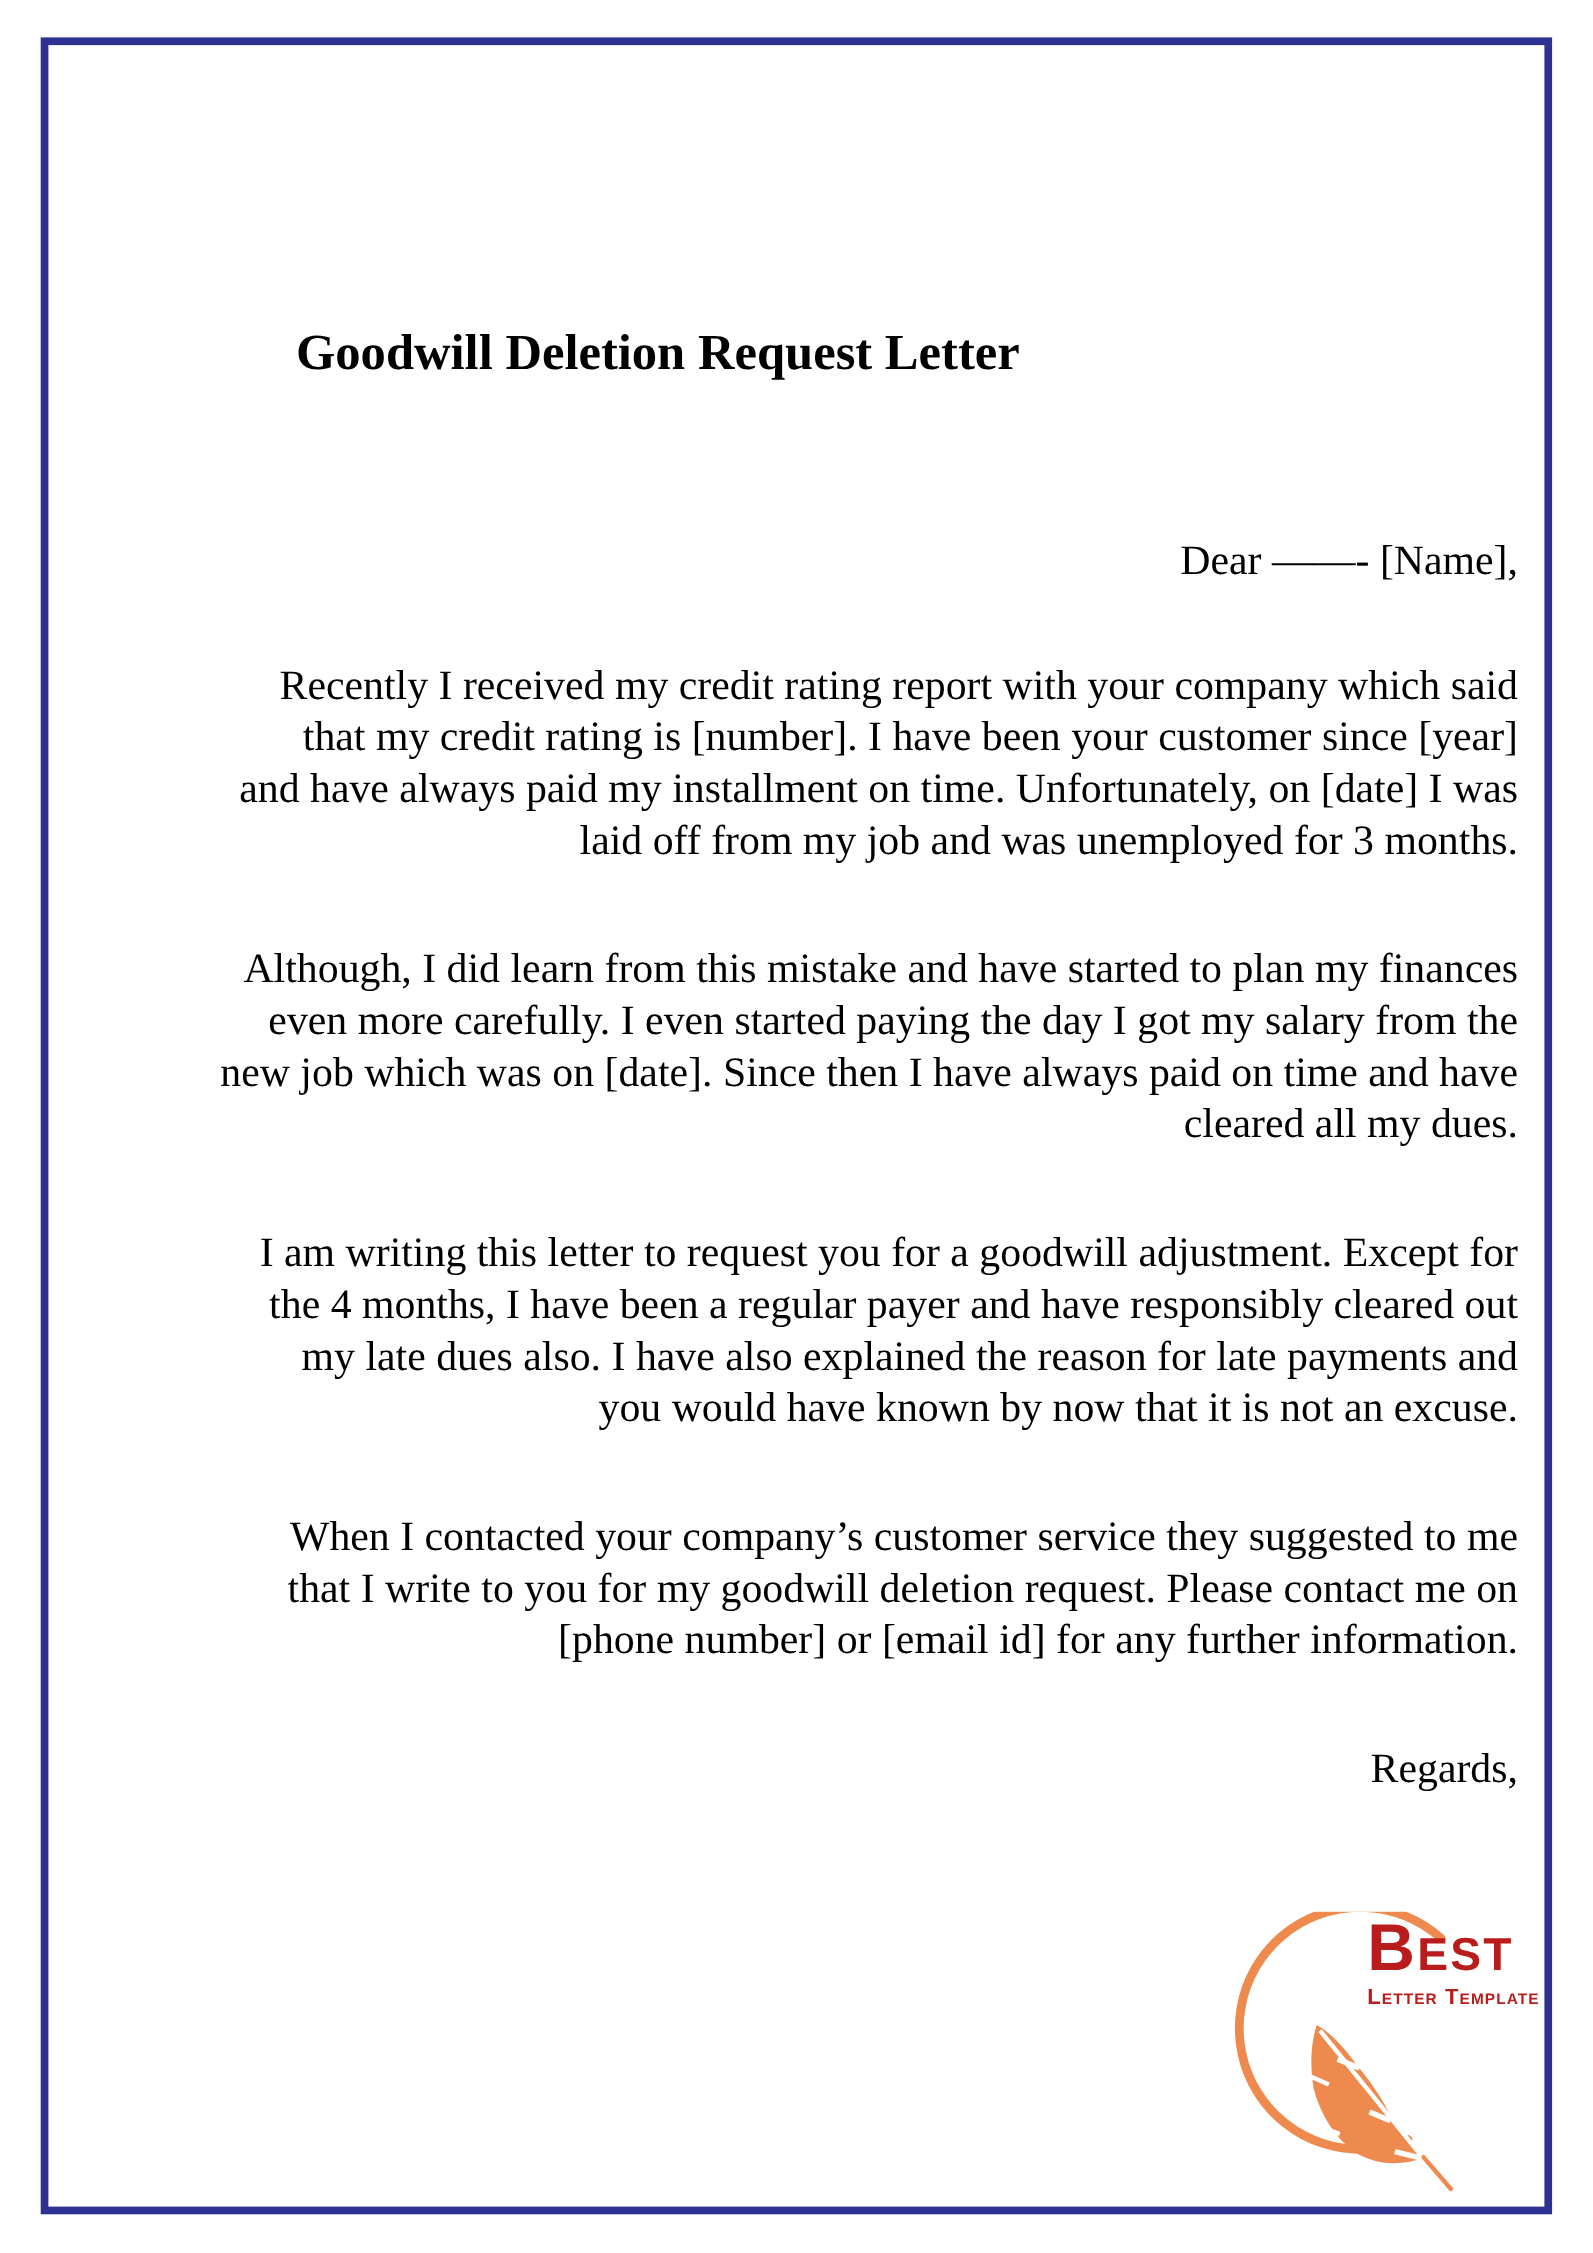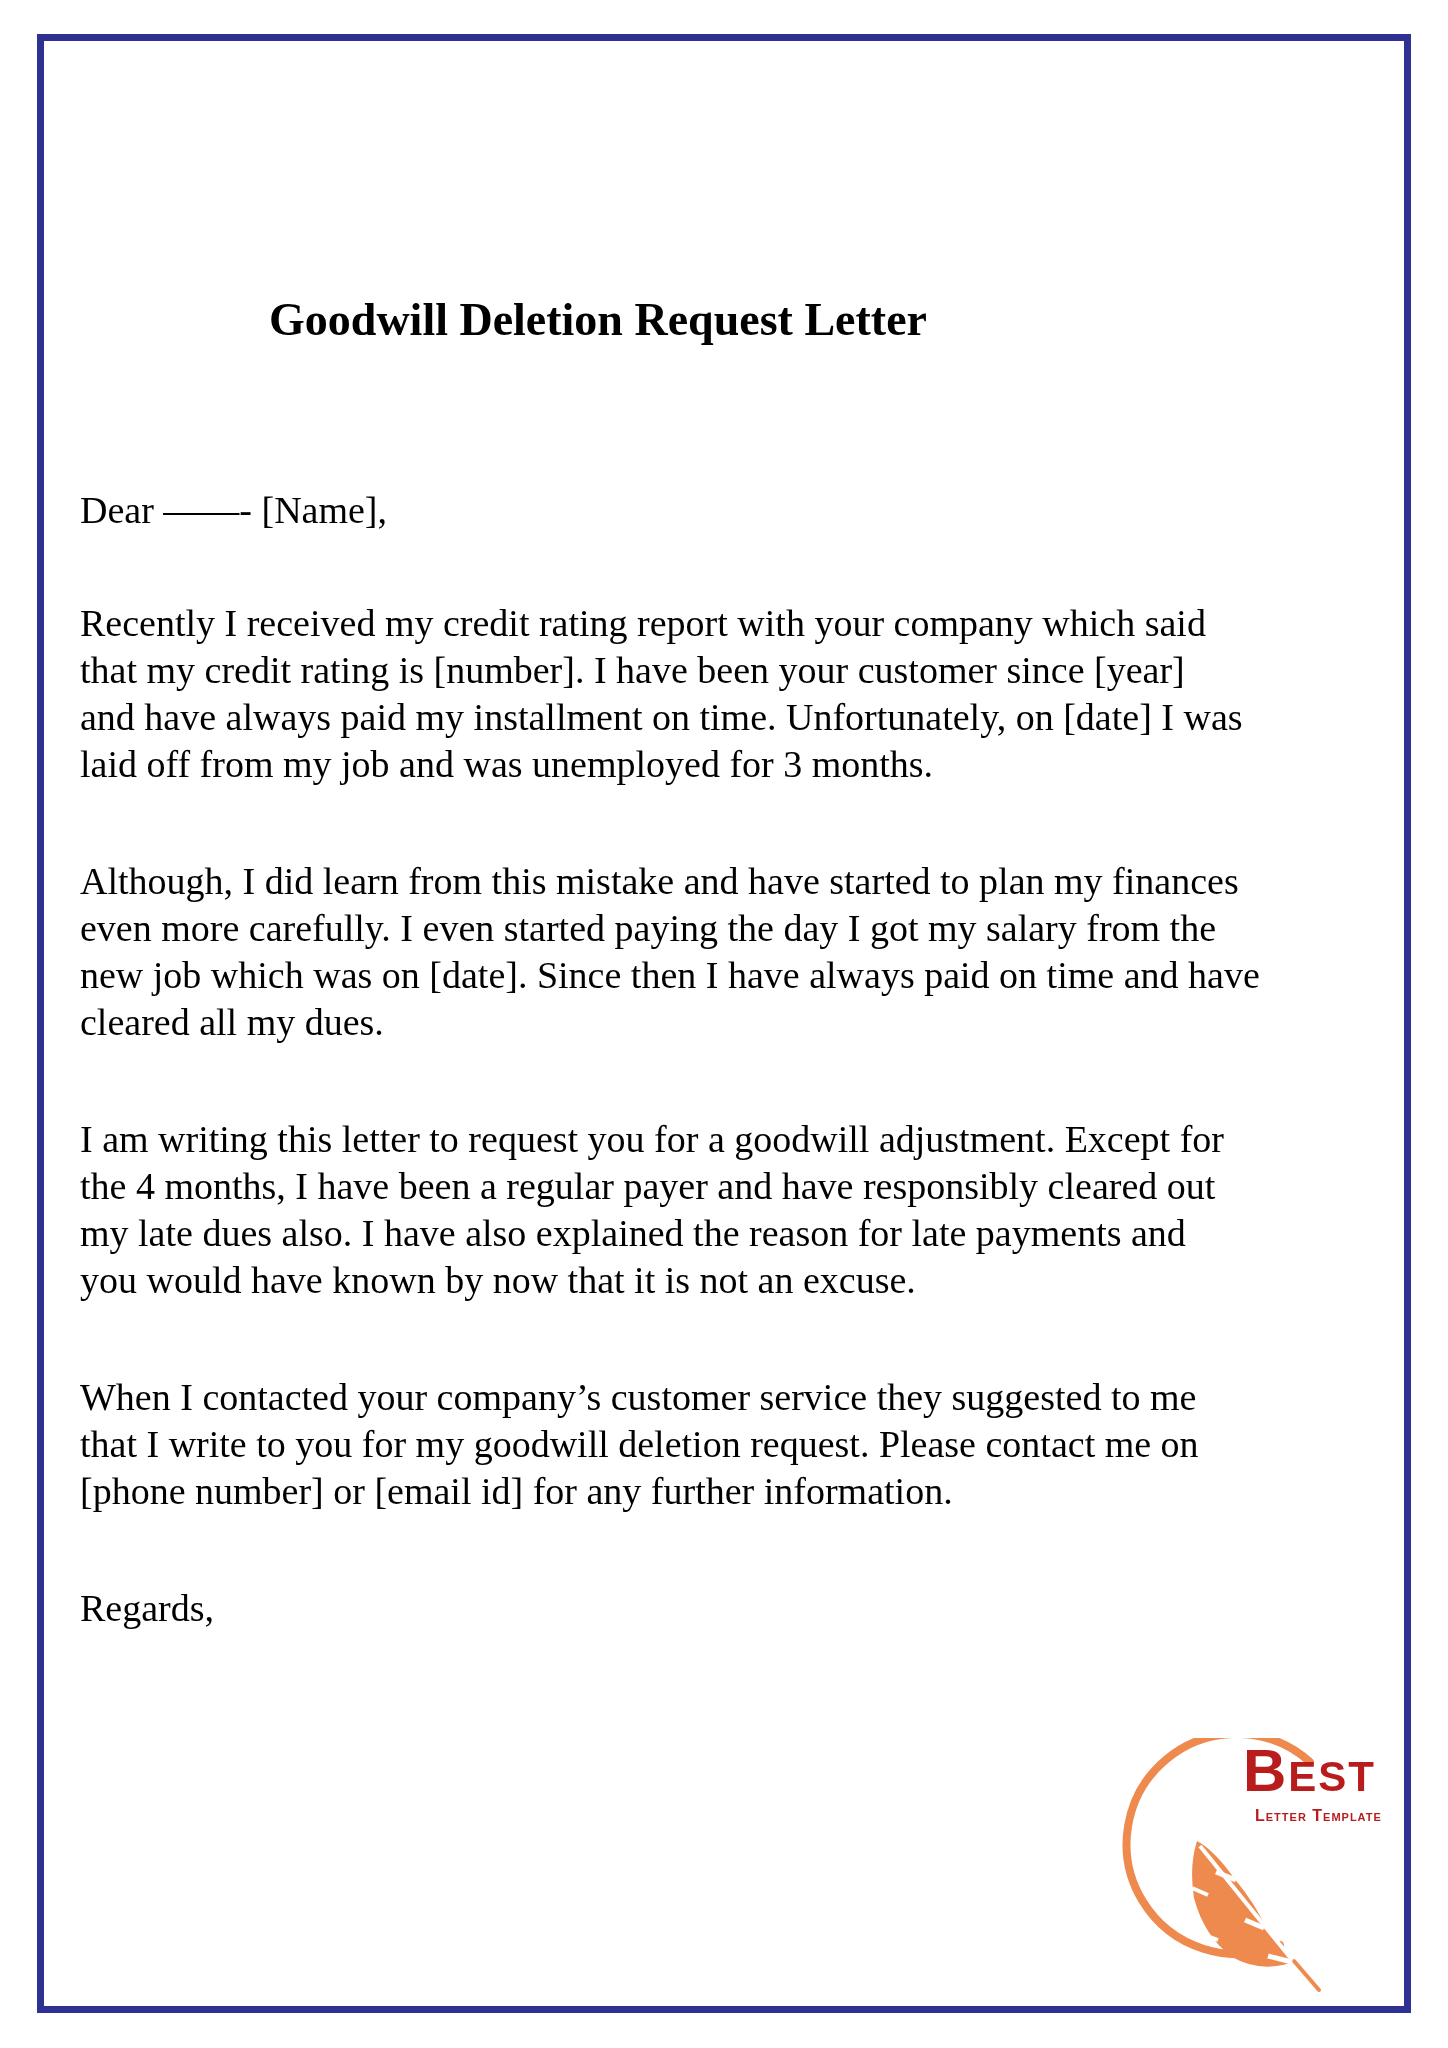--- a/index.html
+++ b/index.html
@@ -45,20 +45,21 @@
     top: 487px;
     width: 1300px;
     font-family: "Liberation Serif", serif;
     font-size: 38px;
     line-height: 47px;
     color: #000000;
   }
   .letter-body p {
     margin: 0 0 70px 0;
     white-space: pre-line;
+    text-align: right;
   }
   .letter-body .salutation {
     margin-bottom: 66px;
   }
   .letter-body .closing {
     margin-bottom: 0;
   }
   .logo {
     position: absolute;
     left: 1112px;
@@ -81,28 +82,27 @@
     color: #b91c1c;
   }
   .logo-line1 {
     font-size: 60px;
     font-weight: bold;
     font-variant: small-caps;
     line-height: 62px;
     letter-spacing: 2px;
   }
   .logo-line2 {
-    font-size: 16px;
+    font-size: 20px;
     font-weight: bold;
     font-variant: small-caps;
     line-height: 24px;
     letter-spacing: 1px;
     margin-top: 2px;
     white-space: nowrap;
-    margin-left: 12px;
   }
 </style>
 </head>
 <body>
 
 <div class="page">
 
   <div class="page-border"></div>
 
   <div class="doc-title">Goodwill Deletion Request Letter</div>

